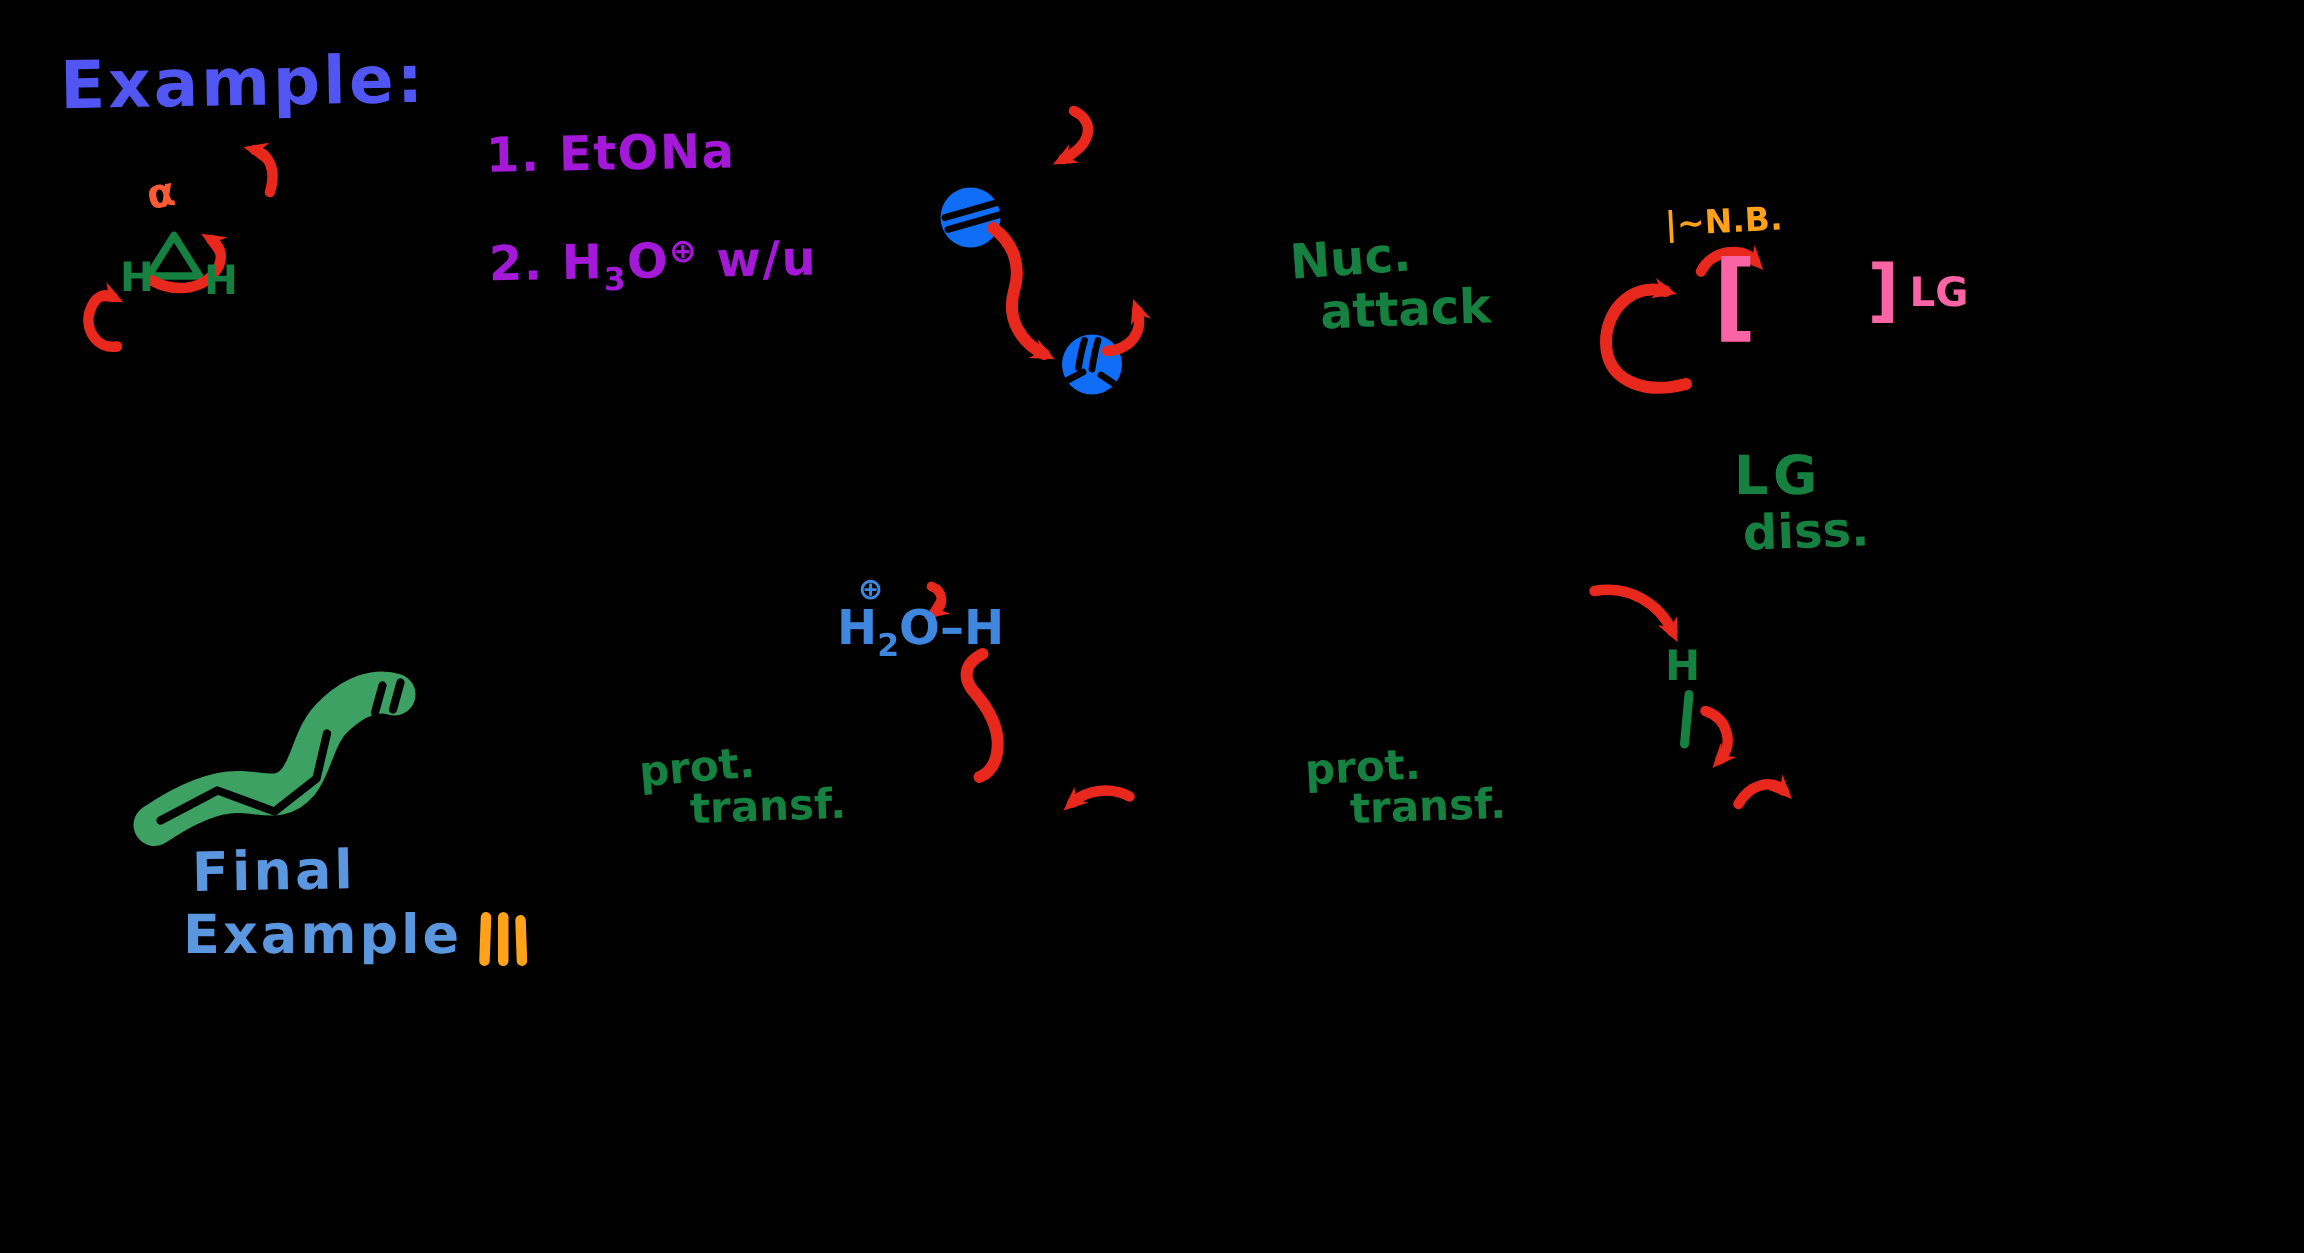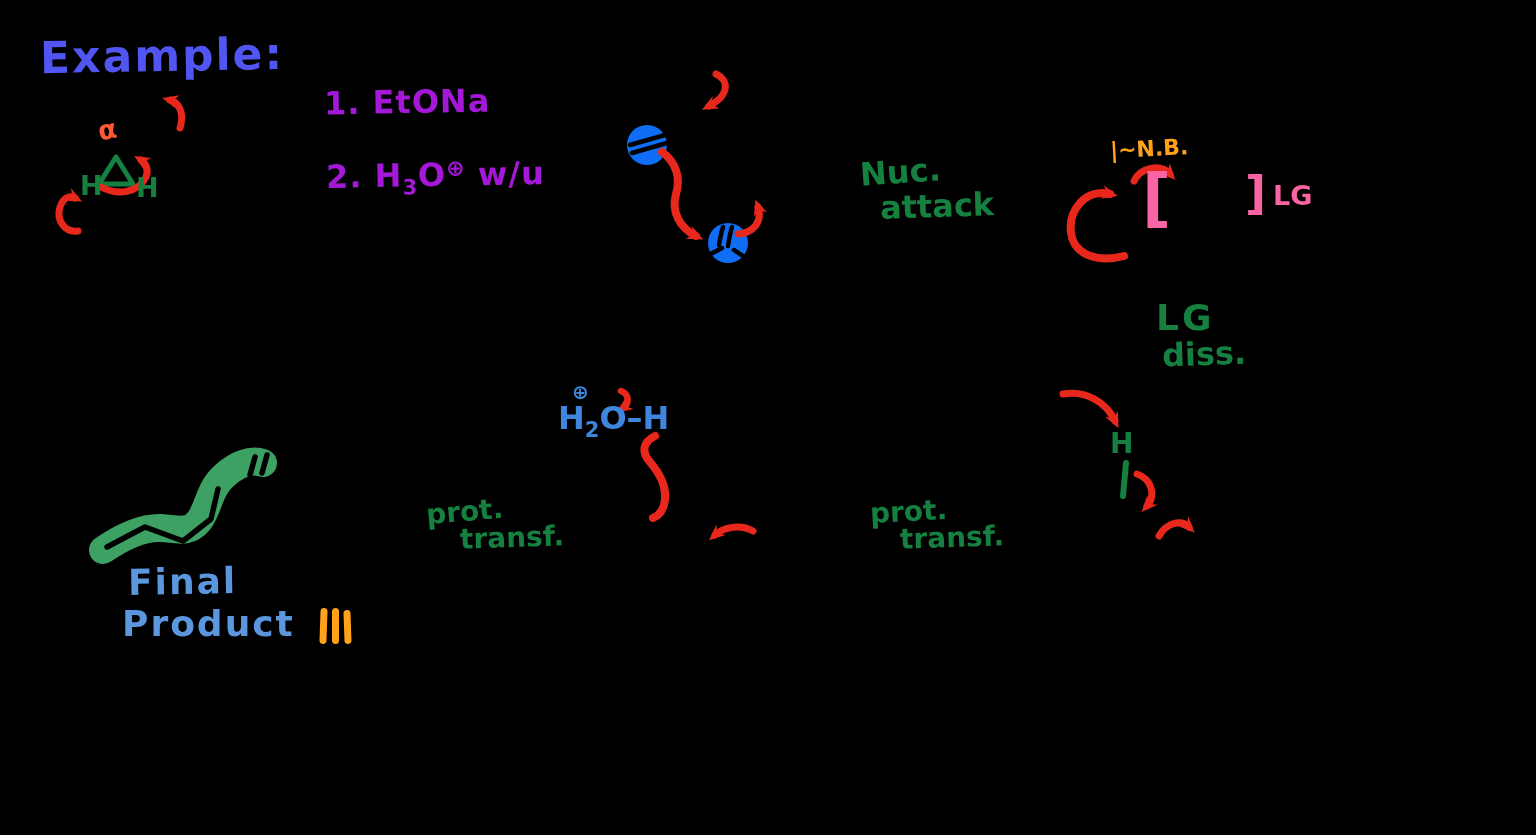--- a/index.html
+++ b/index.html
@@ -122,21 +122,21 @@
   <div class="lbl h2oblue t-charge">⊕</div>
 
   <div class="lbl green t-pl1">prot.</div>
   <div class="lbl green t-pl2">transf.</div>
   <div class="lbl green t-pr1">prot.</div>
   <div class="lbl green t-pr2">transf.</div>
 
   <div class="lbl green t-htr">H</div>
 
   <div class="lbl ltblue t-fin1">Final</div>
-  <div class="lbl ltblue t-fin2">Product</div>
+  <div class="lbl ltblue t-fin2">Example</div>
 
   <div class="tally" aria-label="III">
     <span class="bar"></span>
     <span class="bar"></span>
     <span class="bar"></span>
   </div>
 
 </div>
 
 </body></html>

